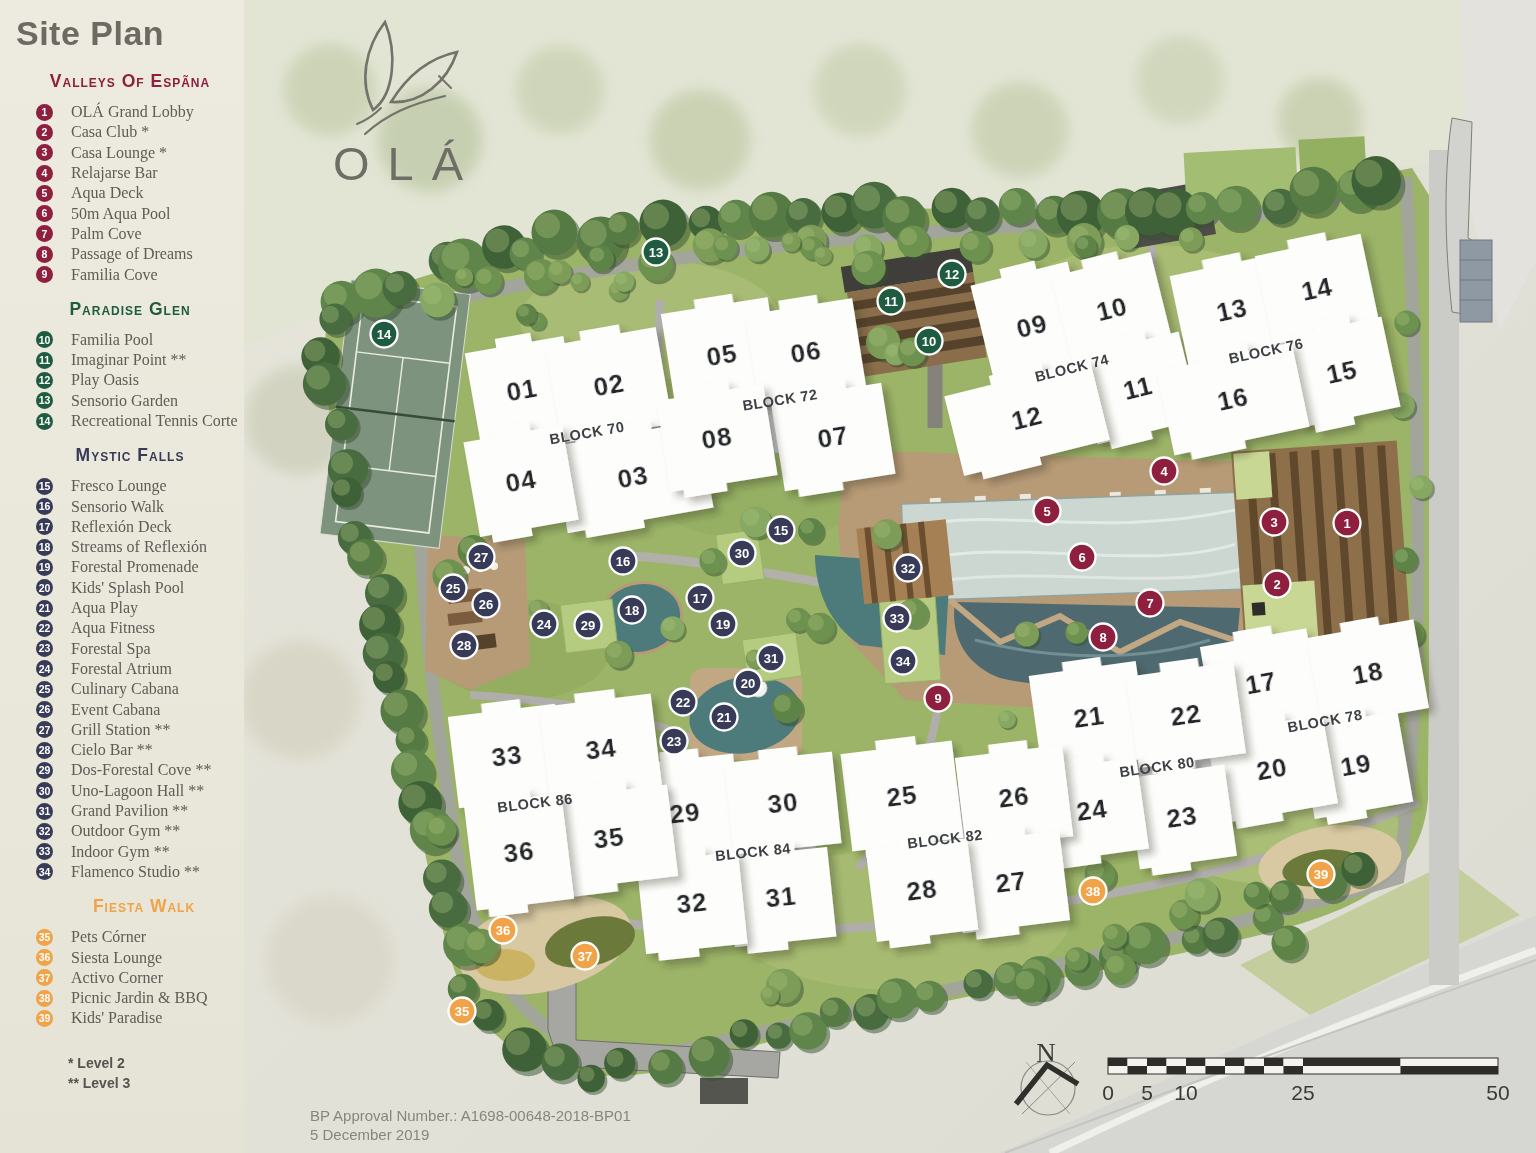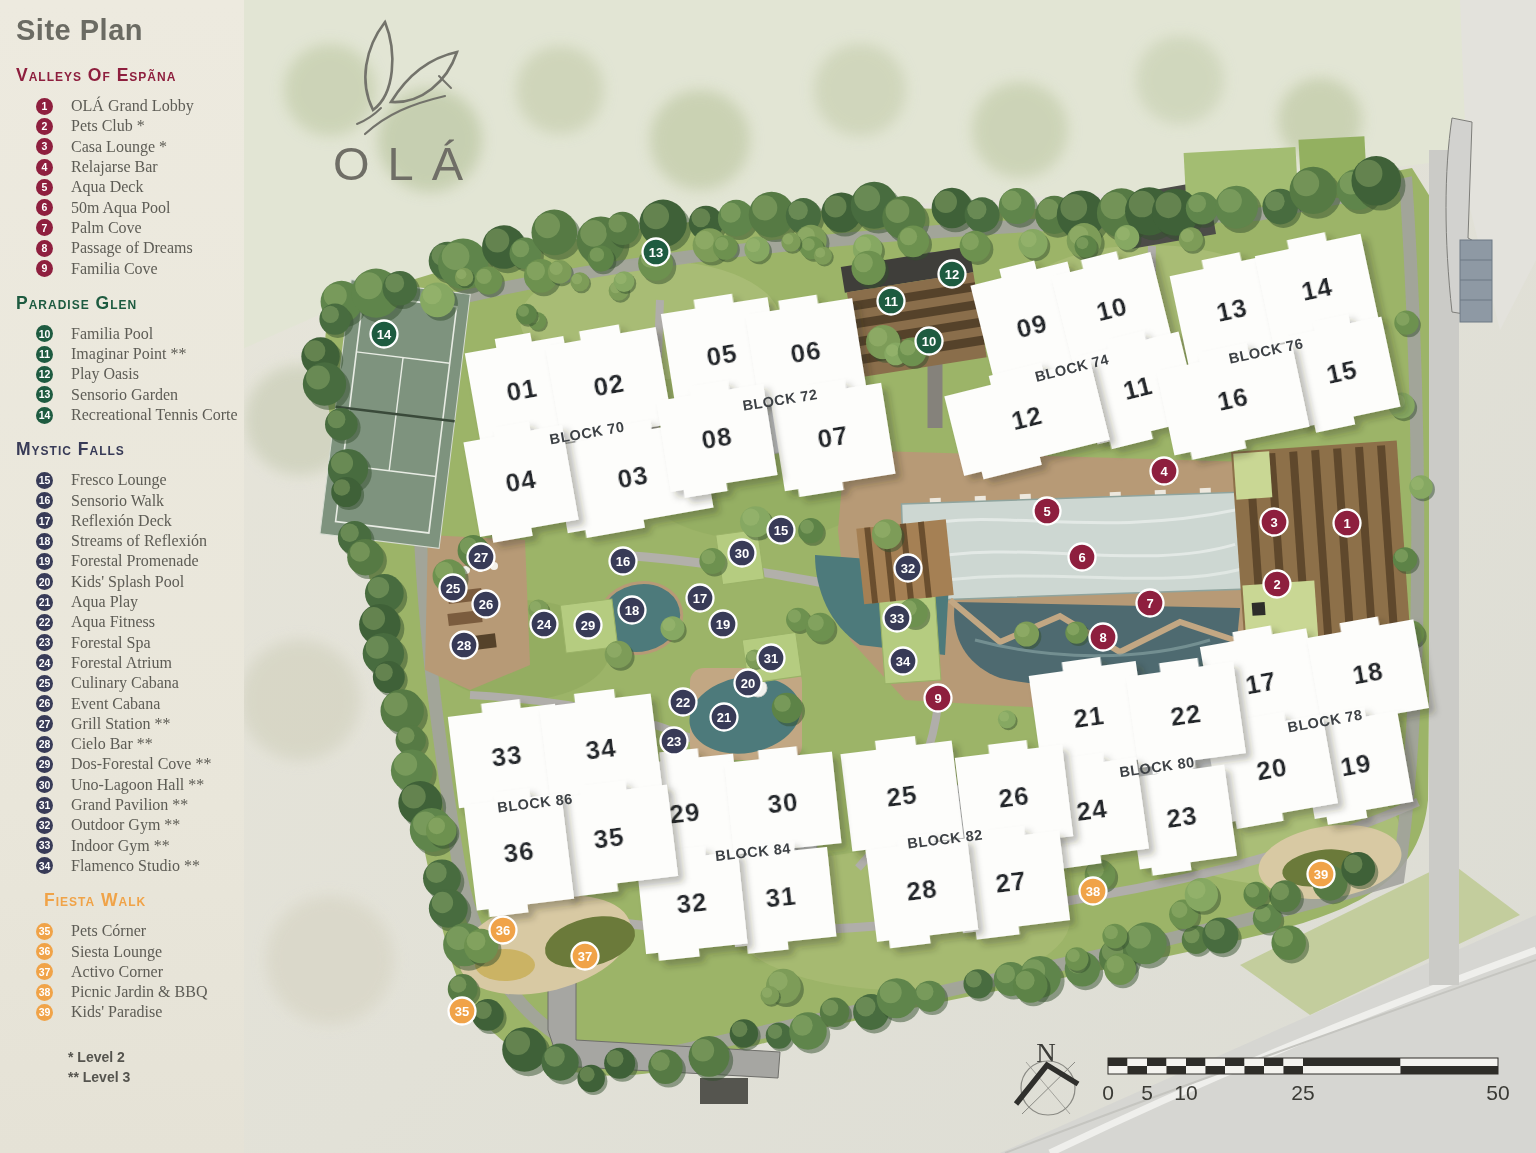--- a/index.html
+++ b/index.html
@@ -4,22 +4,22 @@
 <style>
   html,body{margin:0;padding:0;background:#cfcec6;}
   .page{position:relative;width:1536px;height:1153px;overflow:hidden;
         font-family:"Liberation Sans",sans-serif;
         background:linear-gradient(135deg,#e8e6db 0%,#e2e1d7 55%,#dcdcd4 100%);}
   svg.map{position:absolute;left:0;top:0;}
   
   .legend{position:absolute;left:0;top:0;width:244px;height:1153px;
           background:linear-gradient(180deg,#edeadf 0%,#e9e6da 70%,#e5e2d6 100%);
           box-sizing:border-box;padding:14px 0 0 16px;z-index:5;}
-  .legend h1{margin:0 0 18px 0;font-size:29px;font-weight:700;color:#6b6b63;letter-spacing:.5px;}
-  .sec{margin:0 0 6px 0;}
+  .legend h1{margin:0 0 18px 0;font-size:34px;font-weight:700;color:#6b6b63;letter-spacing:.5px;}
+  .sec{margin:0 0 6px 0;text-align:center;}
   .sec h2{margin:14px 0 10px 0;font-size:17.5px;font-weight:700;letter-spacing:1px;
           font-variant:small-caps;}
   .sec ul{list-style:none;margin:0;padding:0 0 0 20px;}
   .sec li{height:20.3px;display:flex;align-items:center;}
   .dot{flex:0 0 17px;width:17px;height:17px;border-radius:50%;color:#fff;
        font-size:10.5px;font-weight:700;display:flex;align-items:center;justify-content:center;
        margin-right:18px;line-height:1;}
   .lbl{font-family:"Liberation Serif",serif;font-size:16px;color:#5d5c55;white-space:nowrap;}
   .notes{margin-top:24px;padding-left:52px;color:#55544e;font-size:14px;font-weight:700;line-height:20px;}
   
@@ -1406,21 +1406,21 @@
     <div id="legend-sections">
         <div class="sec">
           <h2 style="color: rgb(142, 31, 62);">Valleys Of Espãna</h2>
           <ul>
             <li>
               <span class="dot" style="background: rgb(142, 31, 62);">1</span>
               <span class="lbl">OLÁ Grand Lobby</span>
             </li>
             <li>
               <span class="dot" style="background: rgb(142, 31, 62);">2</span>
-              <span class="lbl">Pets Club *</span>
+              <span class="lbl">Casa Club *</span>
             </li>
             <li>
               <span class="dot" style="background: rgb(142, 31, 62);">3</span>
               <span class="lbl">Casa Lounge *</span>
             </li>
             <li>
               <span class="dot" style="background: rgb(142, 31, 62);">4</span>
               <span class="lbl">Relajarse Bar</span>
             </li>
             <li>
@@ -1593,13 +1593,17 @@
         <path d="M 62,6 C 42,32 36,66 50,94 C 72,78 74,36 62,6 Z"></path>
         <path d="M 134,36 C 106,42 84,60 68,86 C 98,88 124,66 134,36 Z"></path>
         <path d="M 116,60 L 128,72" stroke-width="2"></path>
         <path d="M 42,118 C 64,98 88,88 122,80" stroke-width="2.2"></path>
         <path d="M 34,108 C 44,104 52,98 58,92" stroke-width="2"></path>
       </g>
     </svg>
     <div class="word">OLÁ</div>
   </div>
 
+  <div class="approval">
+    <div>BP Approval Number.: A1698-00648-2018-BP01</div>
+    <div>5 December 2019</div>
+  </div>
 </div>
 
 </body></html>

